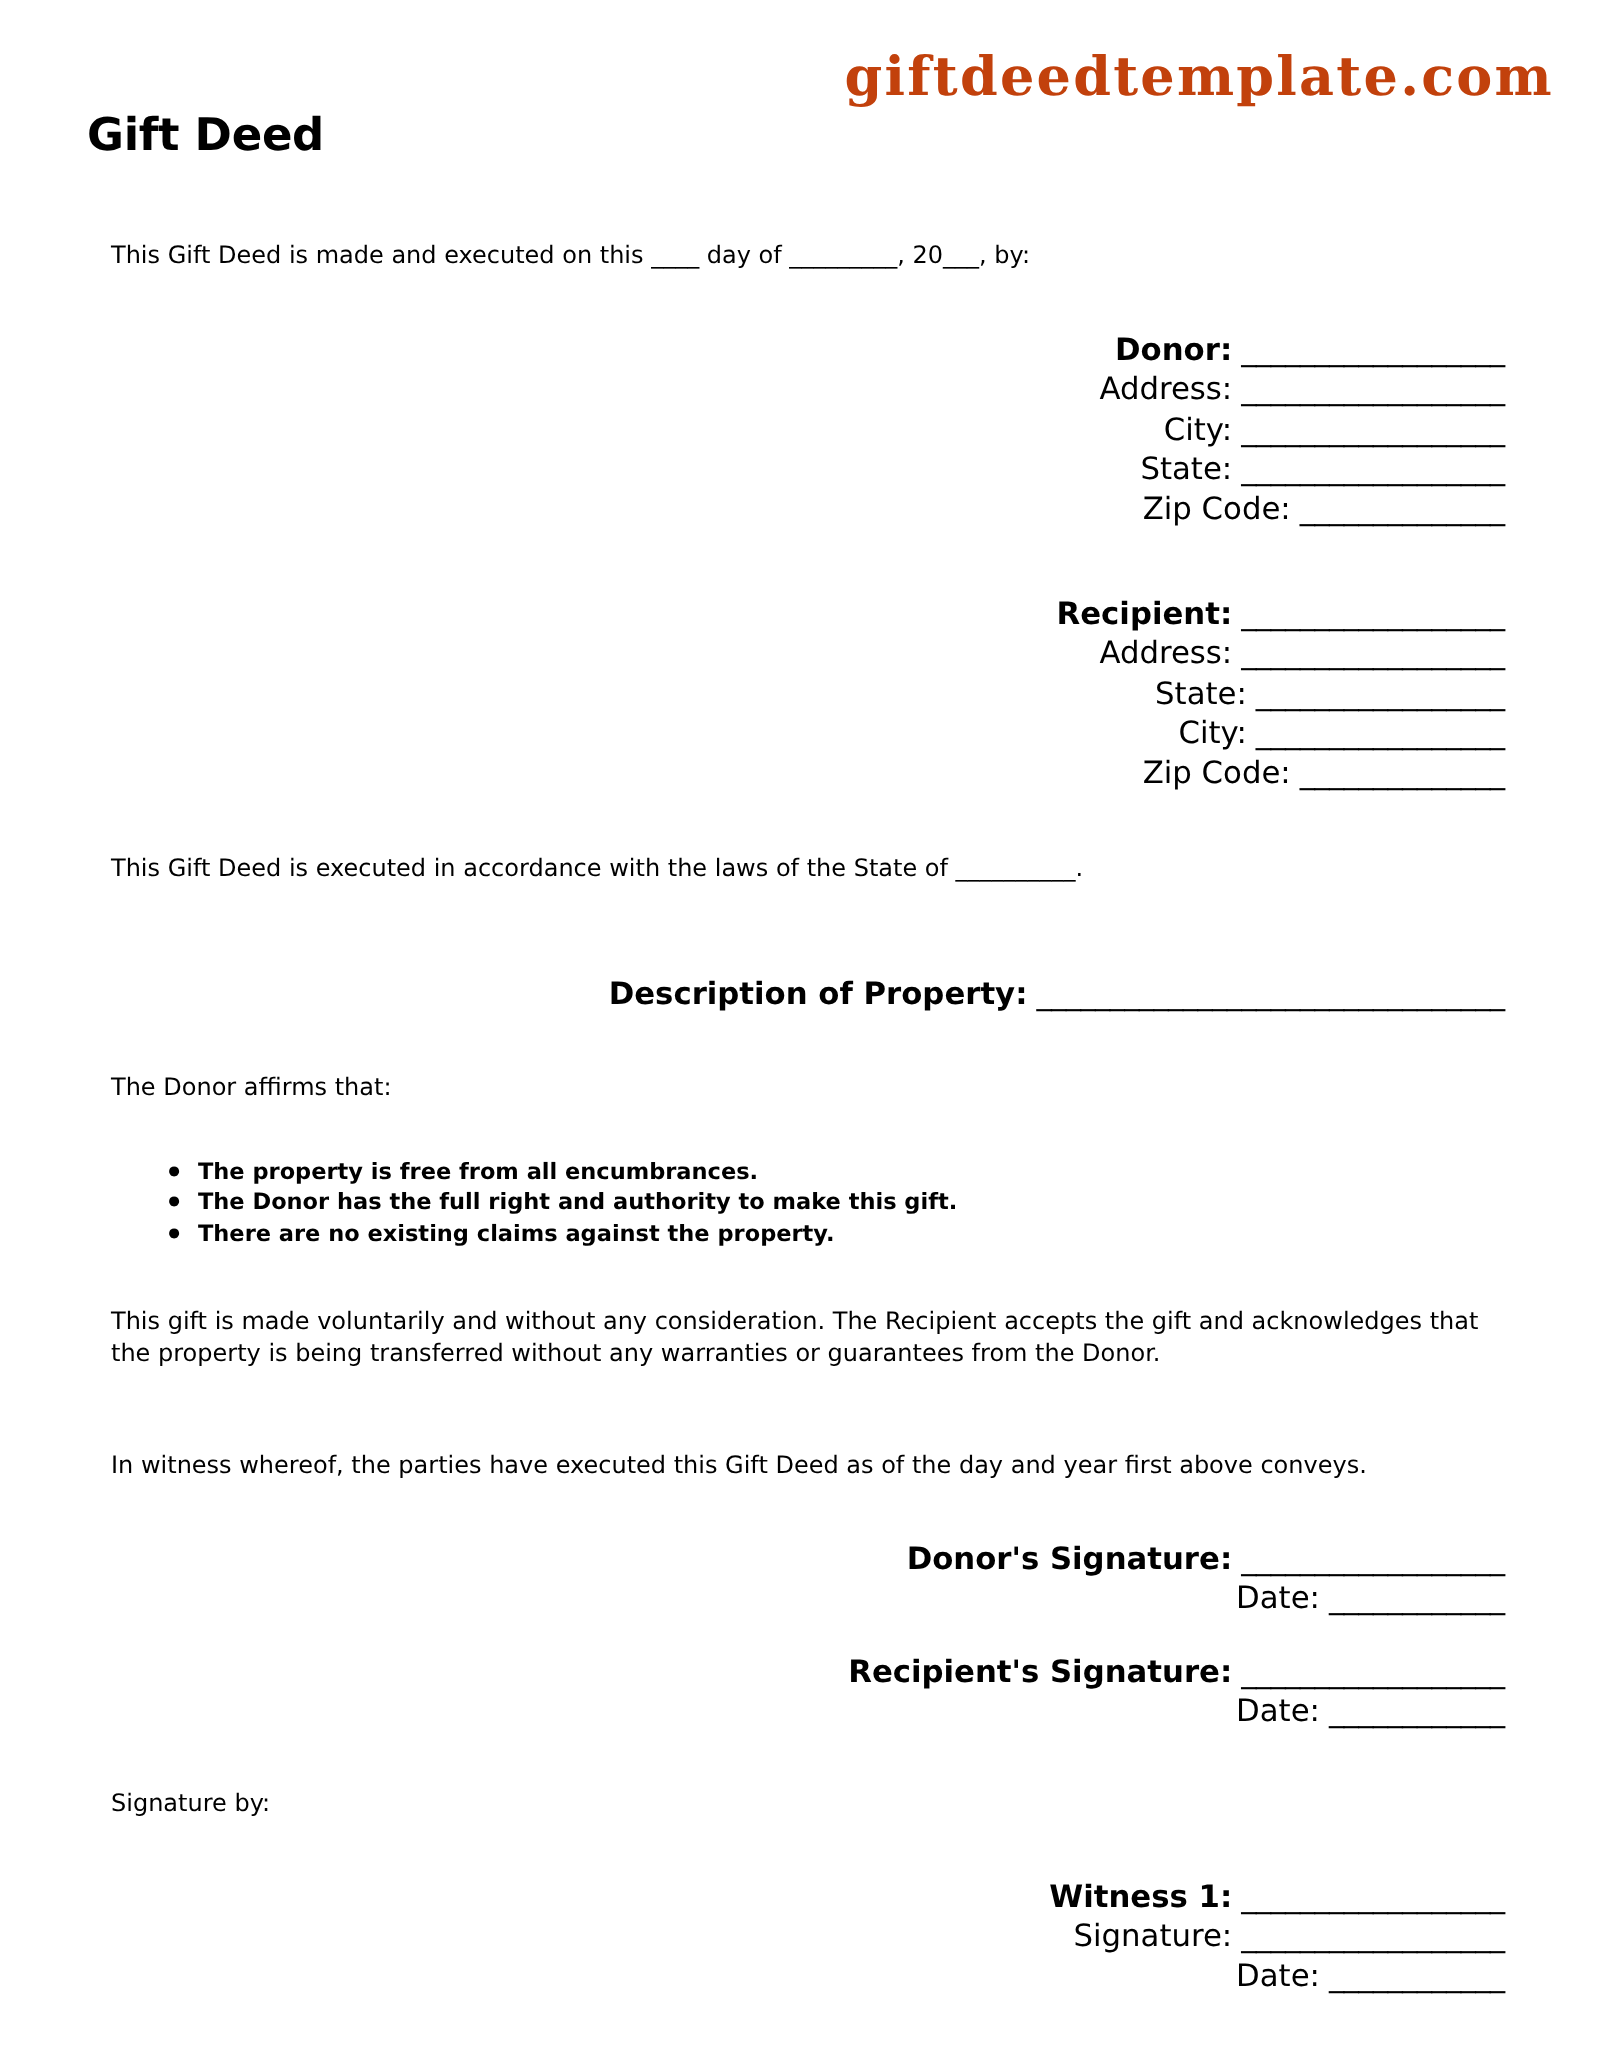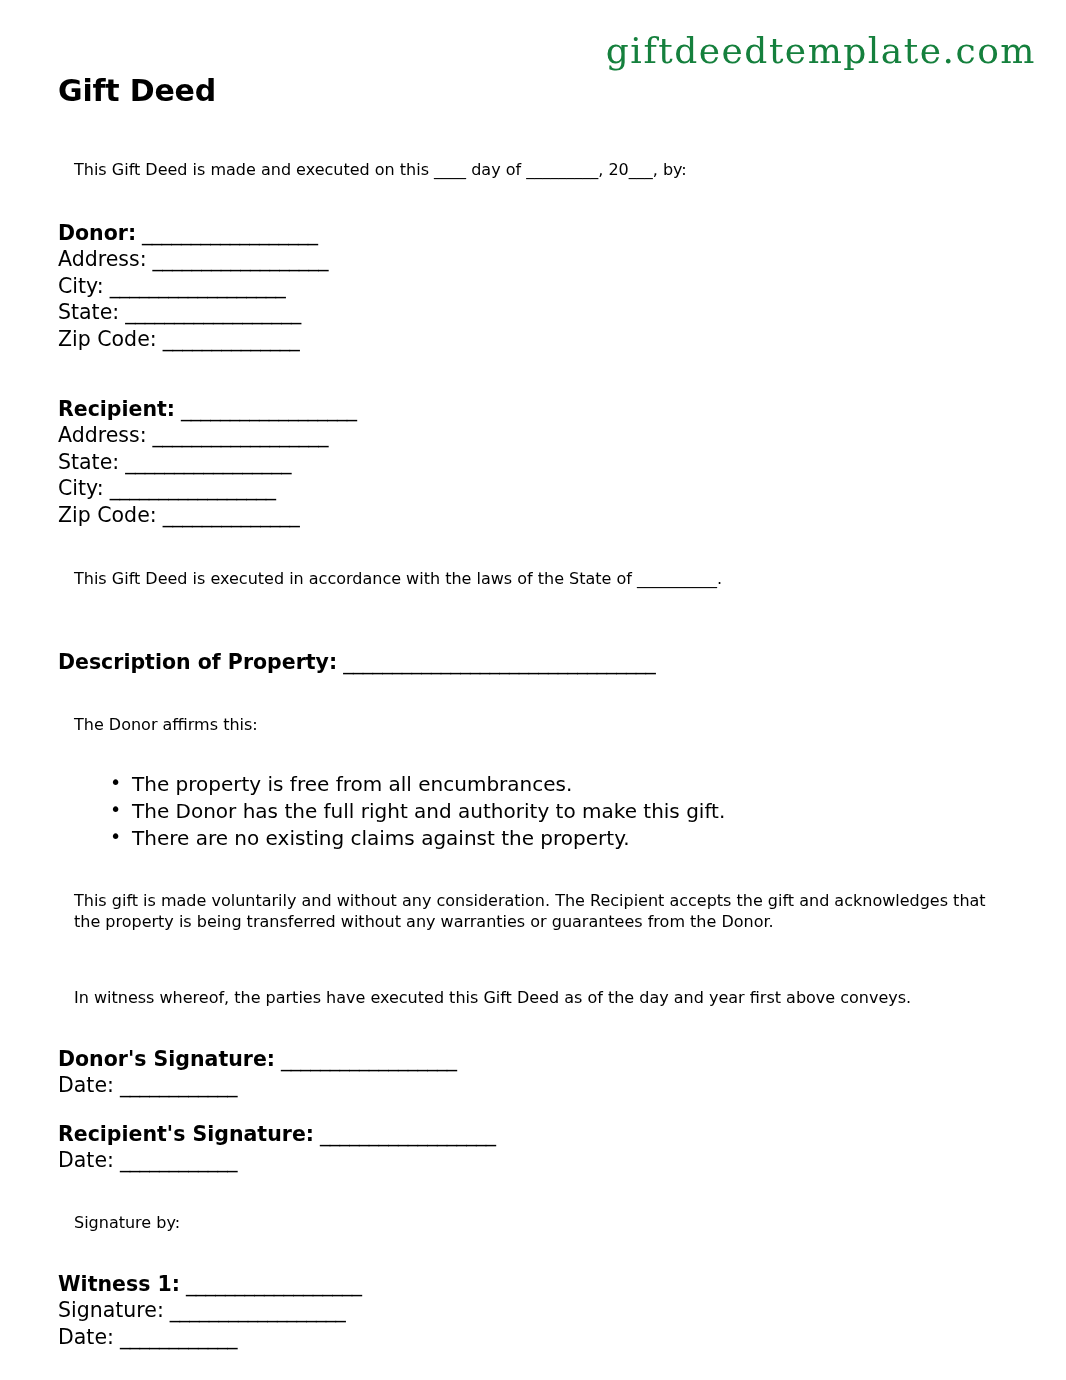--- a/index.html
+++ b/index.html
@@ -20,23 +20,23 @@
     overflow: hidden;
     box-sizing: border-box;
   }
   .watermark {
     position: absolute;
     top: 30px;
     right: 30px;
     font-family: "DejaVu Serif", serif;
     font-size: 36px;
     letter-spacing: 1.5px;
-    color: #15803d;
+    color: #c2410c;
     white-space: nowrap;
-    font-weight: 400;
+    font-weight: 700;
   }
   .content {
     position: absolute;
     left: 58px;
     top: 0;
     width: 945px;
   }
   h1.doc-title {
     font-size: 30px;
     font-weight: bold;
@@ -54,36 +54,38 @@
   .gap-intro { height: 34px; }
   .gap-block { height: 24px; }
   .gap-small { height: 22px; }
   .gap-tiny  { height: 20px; }
 
   .field-line {
     font-size: 20.5px;
     line-height: 1.29;
     margin: 0;
     white-space: nowrap;
+    text-align: right;
   }
   .field-line .lbl-bold { font-weight: bold; }
   .blank {
     font-family: "DejaVu Sans", sans-serif;
     letter-spacing: -0.5px;
   }
   ul.affirm {
     margin: 0;
     padding: 0 0 0 52px;
     list-style: none;
   }
   ul.affirm li {
-    font-size: 20px;
+    font-size: 15px;
     line-height: 1.35;
     position: relative;
     padding-left: 22px;
+    font-weight: bold;
   }
   ul.affirm li::before {
     content: "\2022";
     position: absolute;
     left: 0;
     top: -1px;
     font-size: 19px;
   }
   .sig-head { font-weight: bold; }
 </style>
@@ -131,21 +133,21 @@
 
     <div class="gap-small"></div>
 
 
     <div class="gap-small"></div>
 
     <div class="field-line"><span class="lbl-bold">Description of Property:</span><span class="blank"> ________________________________</span></div>
 
     <div class="gap-small"></div>
 
-    <p class="para">The Donor affirms this:</p>
+    <p class="para">The Donor affirms that:</p>
 
     <div class="gap-tiny"></div>
 
     <ul class="affirm">
       <li>The property is free from all encumbrances.</li>
       <li>The Donor has the full right and authority to make this gift.</li>
       <li>There are no existing claims against the property.</li>
     </ul>
 
     <div class="gap-small"></div>

